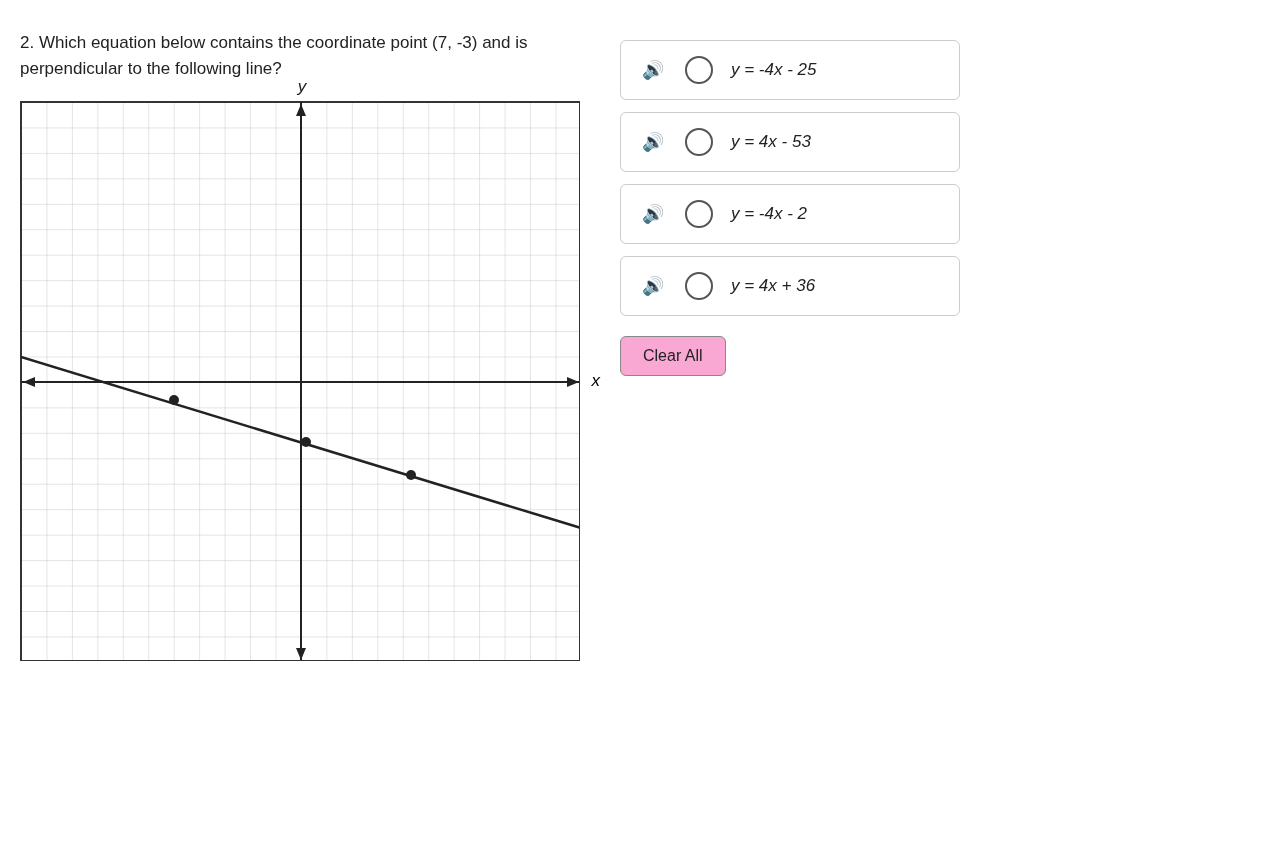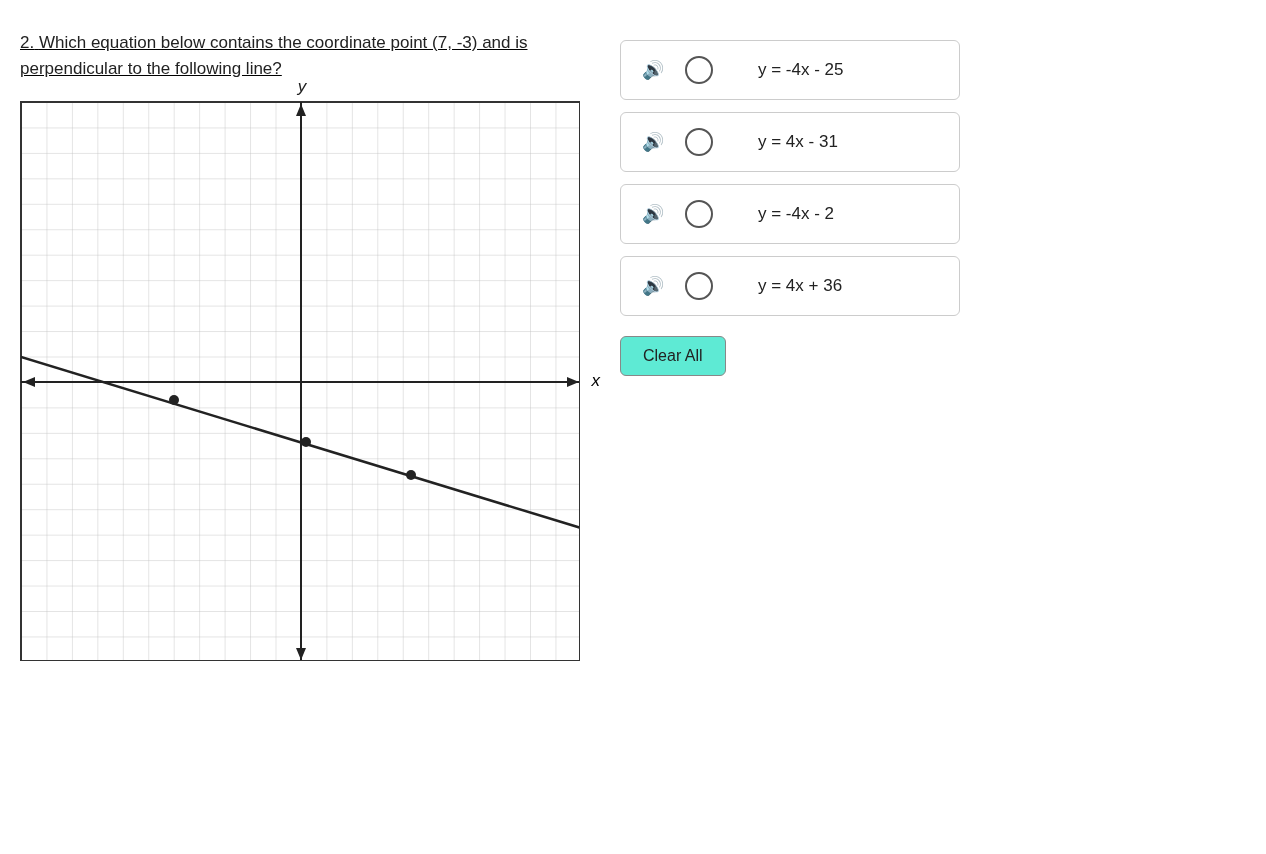--- a/index.html
+++ b/index.html
@@ -11,21 +11,20 @@
       padding: 30px 20px;
     }
     .question-container {
       display: flex;
       flex-direction: row;
       align-items: flex-start;
       gap: 40px;
     }
     .question-left {
       flex: 0 0 auto;
-      text-decoration: underline;
     }
     .question-text {
       font-size: 17px;
       color: #222;
       margin-bottom: 20px;
       max-width: 560px;
       line-height: 1.5;
     }
     .graph-container {
       position: relative;
@@ -90,26 +89,26 @@
       height: 28px;
       border-radius: 50%;
       border: 2px solid #555;
       background: #fff;
       flex-shrink: 0;
       margin-right: 18px;
     }
     .answer-text {
       font-size: 17px;
       color: #222;
-      margin-left: 27px;
+      font-style: italic;
     }
     .clear-all-btn {
       border: 1.5px solid #888;
       border-radius: 6px;
-      background: #5eead4;
+      background: #f9a8d4;
       padding: 10px 22px;
       font-size: 16px;
       cursor: pointer;
       color: #222;
       width: fit-content;
       margin-top: 8px;
     }
   </style>
 </head>
 <body>
@@ -172,21 +171,21 @@
       </button>
       <div class="radio-circle"></div>
       <span class="answer-text">y = -4x - 25</span>
     </div>
 
     <div class="answer-option">
       <button class="audio-btn" aria-label="Play audio for option B">
         <span class="audio-icon">🔊</span>
       </button>
       <div class="radio-circle"></div>
-      <span class="answer-text">y = 4x - 31</span>
+      <span class="answer-text">y = 4x - 53</span>
     </div>
 
     <div class="answer-option">
       <button class="audio-btn" aria-label="Play audio for option C">
         <span class="audio-icon">🔊</span>
       </button>
       <div class="radio-circle"></div>
       <span class="answer-text">y = -4x - 2</span>
     </div>
 

